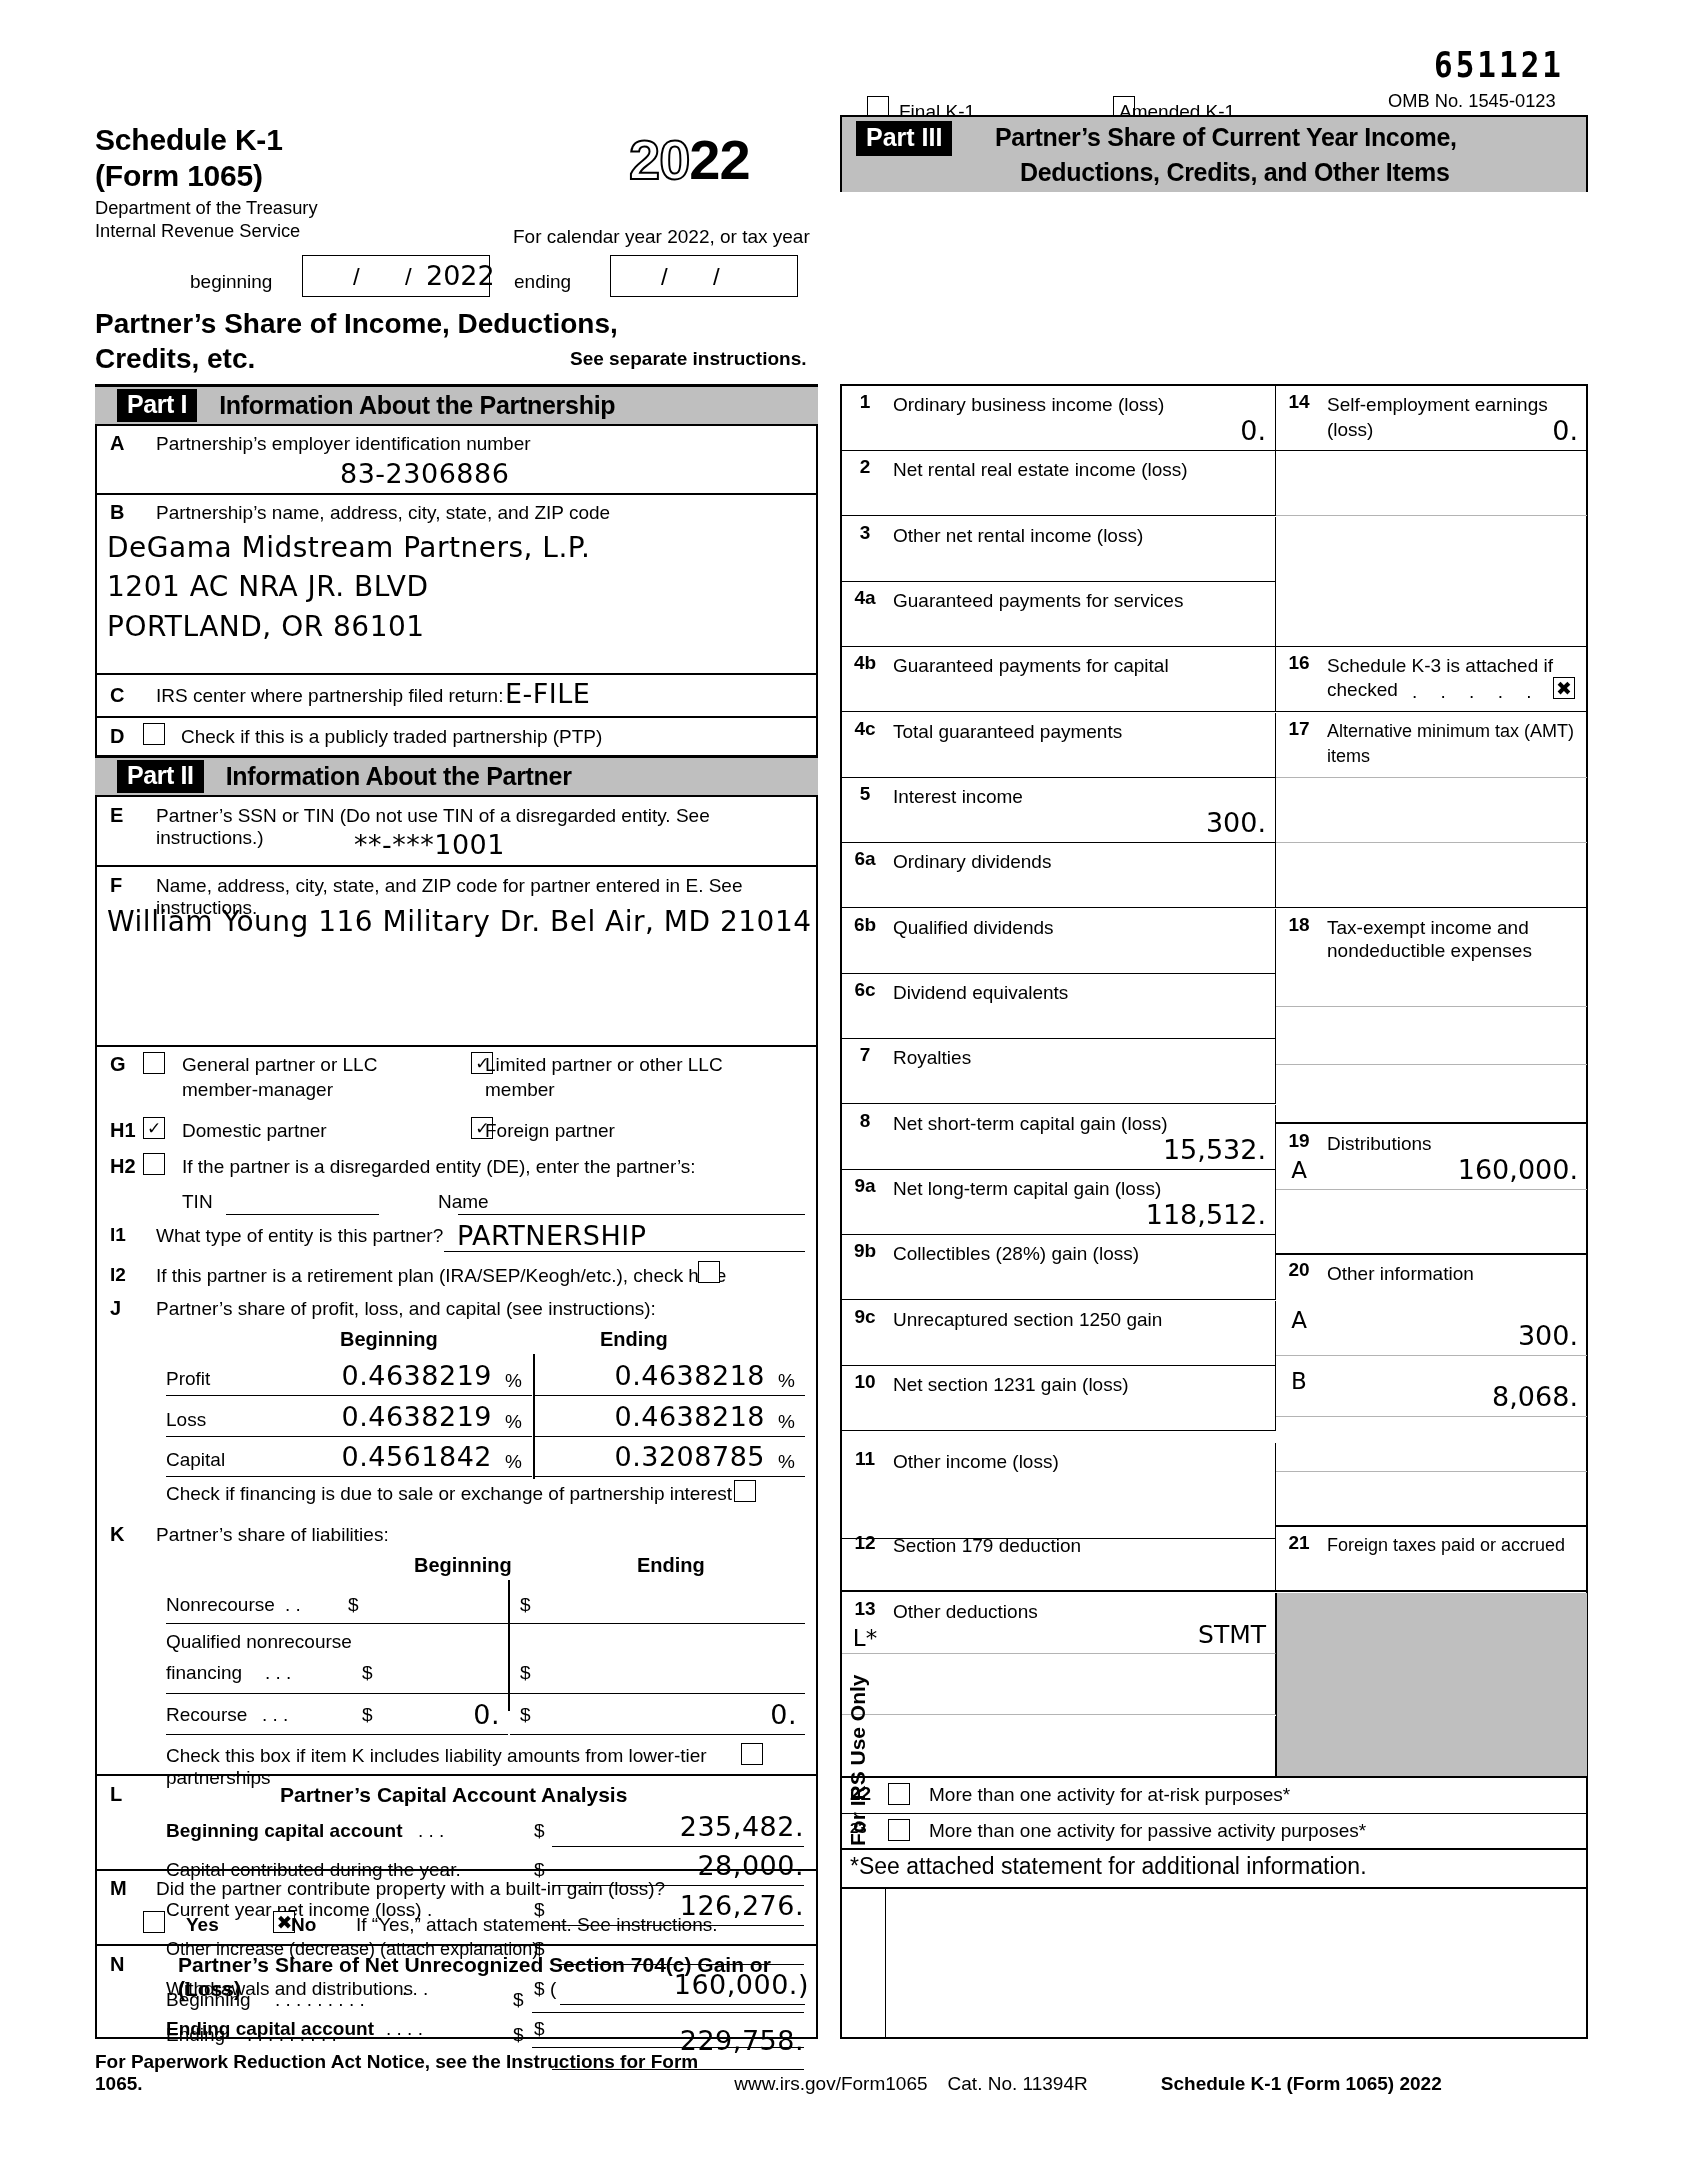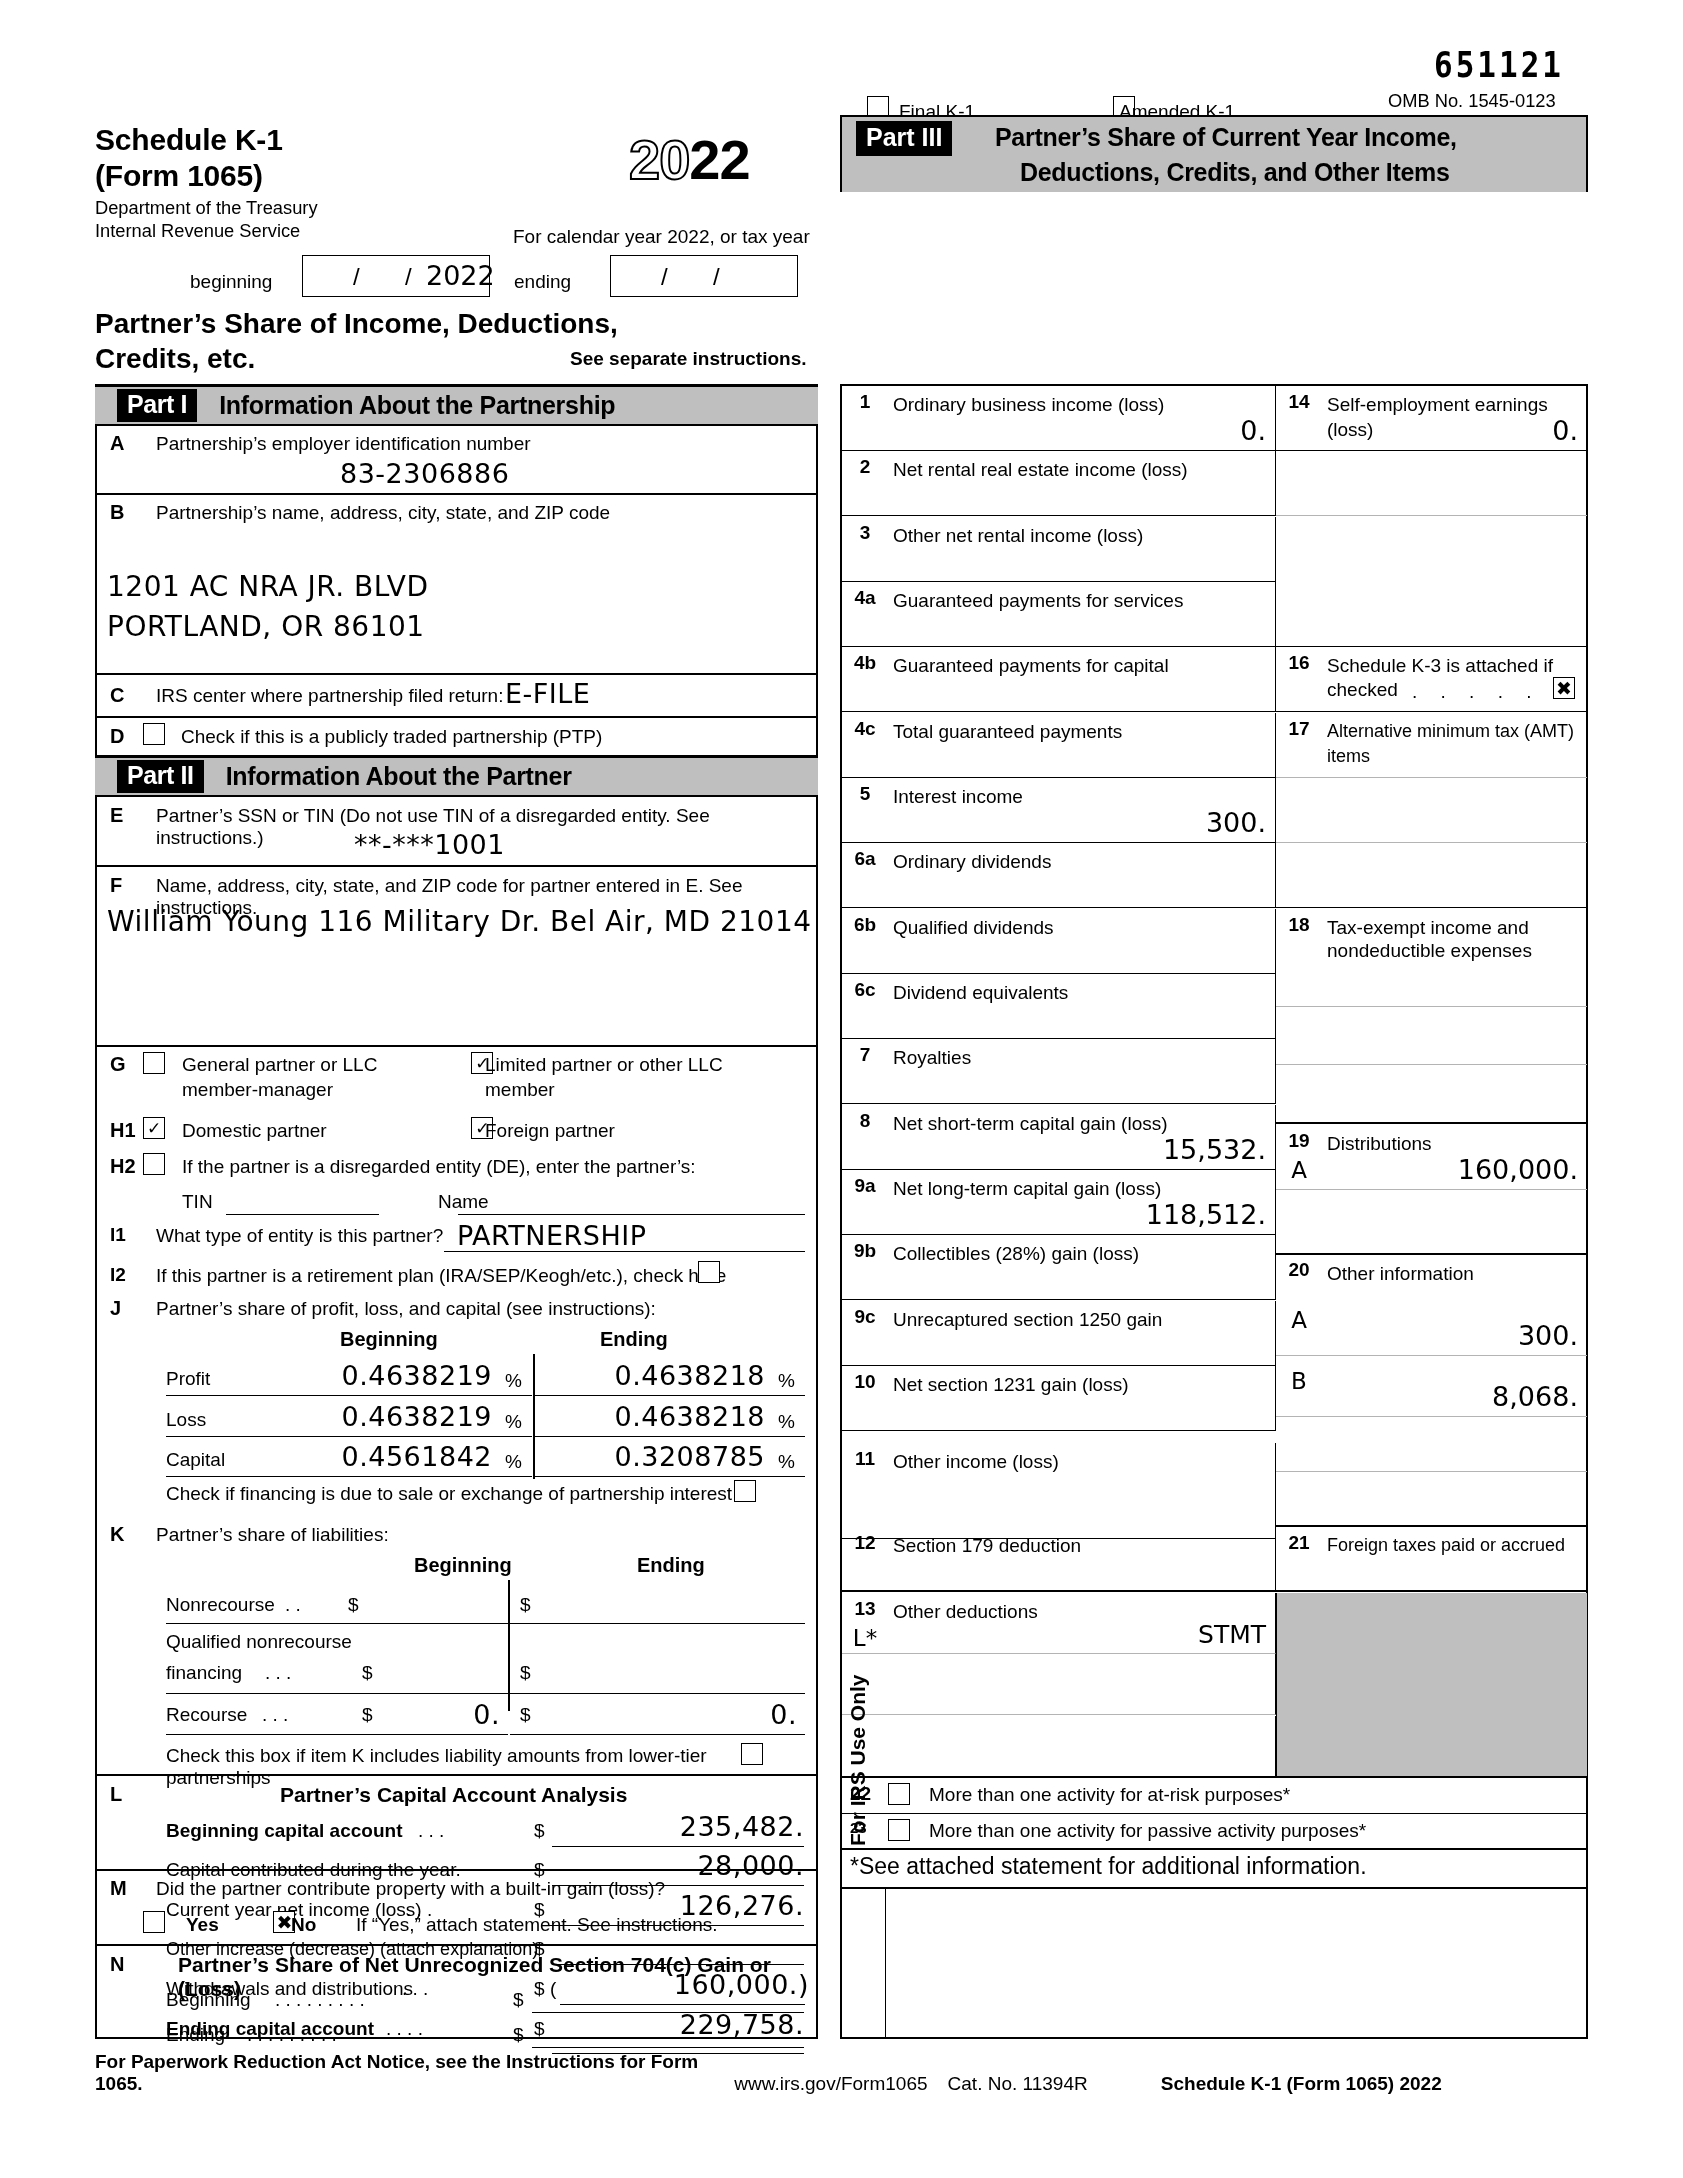--- a/index.html
+++ b/index.html
@@ -427,20 +427,21 @@
 
     <div class="lrow" style="top:40px;height:69px;">
       <span class="ltr" style="left:13px;top:6px;">A</span>
       <span class="lsmall" style="left:59px;top:7px;">Partnership’s employer identification number</span>
       <span class="abs fill-val" style="left:243px;top:32px;font-size:27px;">83-2306886</span>
     </div>
 
     <div class="lrow" style="top:109px;height:180px;">
       <span class="ltr" style="left:13px;top:6px;">B</span>
       <span class="lsmall" style="left:59px;top:7px;">Partnership’s name, address, city, state, and ZIP code</span>
+      <span class="abs fill-val" style="left:10px;top:36px;font-size:28px;">DeGama Midstream Partners, L.P.</span>
       <span class="abs fill-val" style="left:10px;top:75px;font-size:28px;">1201 AC NRA JR. BLVD</span>
       <span class="abs fill-val" style="left:10px;top:115px;font-size:28px;">PORTLAND,   OR 86101</span>
     </div>
 
     <div class="lrow" style="top:289px;height:43px;">
       <span class="ltr" style="left:13px;top:9px;">C</span>
       <span class="lsmall" style="left:59px;top:10px;">IRS center where partnership filed return:</span>
       <span class="abs fill-val" style="left:408px;top:3px;font-size:27px;">E-FILE</span>
     </div>
 
@@ -647,21 +648,21 @@
         <span class="abs lsmall" style="left:384px;top:6px;">(</span>
         <span class="abs ul" style="left:394px;top:0;width:245px;height:33px;">
           <span class="abs fill-val" style="right:-4px;top:-3px;font-size:27px;">160,000.)</span>
         </span>
       </span>
 
       <span class="abs" style="left:69px;top:236px;width:639px;height:38px;">
         <span class="abs b" style="left:0;top:6px;font-size:19px;">Ending capital account</span>
         <span class="abs lsmall" style="left:220px;top:6px;">.    .    .    .</span>
         <span class="abs lsmall" style="left:368px;top:6px;">$</span>
-        <span class="abs ul" style="left:386px;top:0;width:252px;height:42px;">
+        <span class="abs ul" style="left:386px;top:16px;width:252px;height:42px;">
           <span class="abs fill-val" style="right:0px;top:-3px;font-size:27px;">229,758.</span>
         </span>
       </span>
     </div>
 
     <div class="abs" style="left:0;top:1483px;width:100%;height:0;border-top:2.5px solid #000;"></div>
     <div class="abs" style="left:0;top:1483px;width:100%;height:77px;border-bottom:2.5px solid #000;">
       <span class="ltr" style="left:13px;top:8px;">M</span>
       <span class="lsmall" style="left:59px;top:9px;">Did the partner contribute property with a built-in gain (loss)?</span>
       <span class="cbx abs" style="left:46px;top:42px;"></span>

